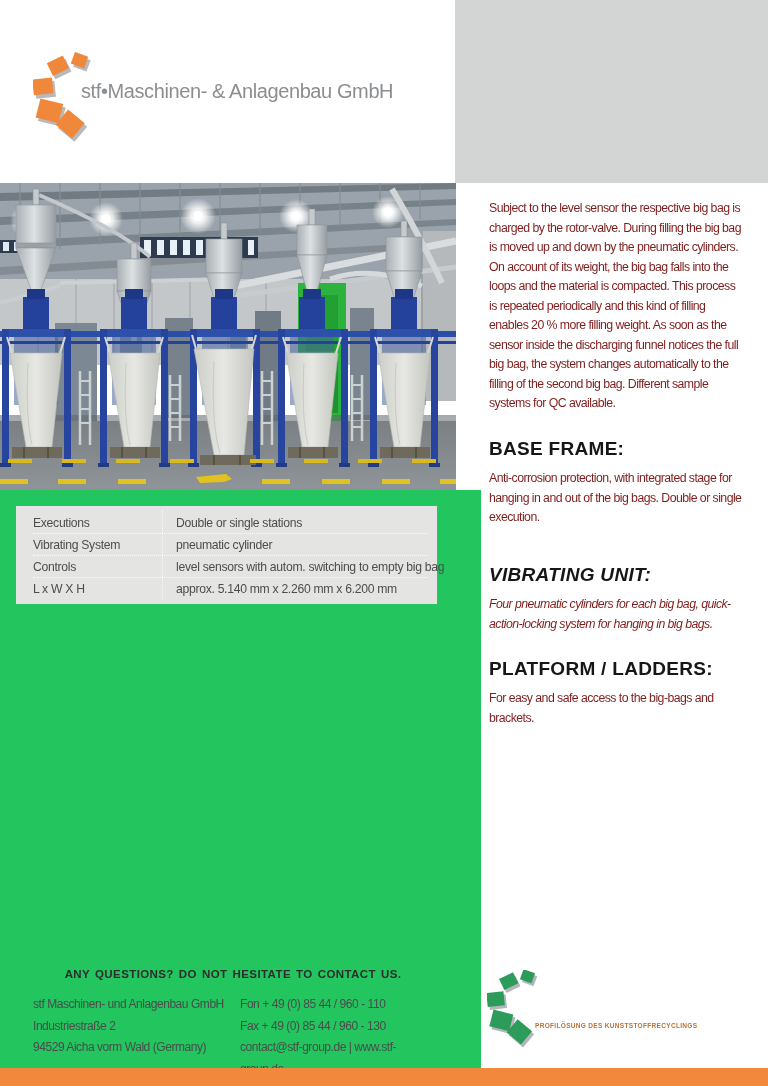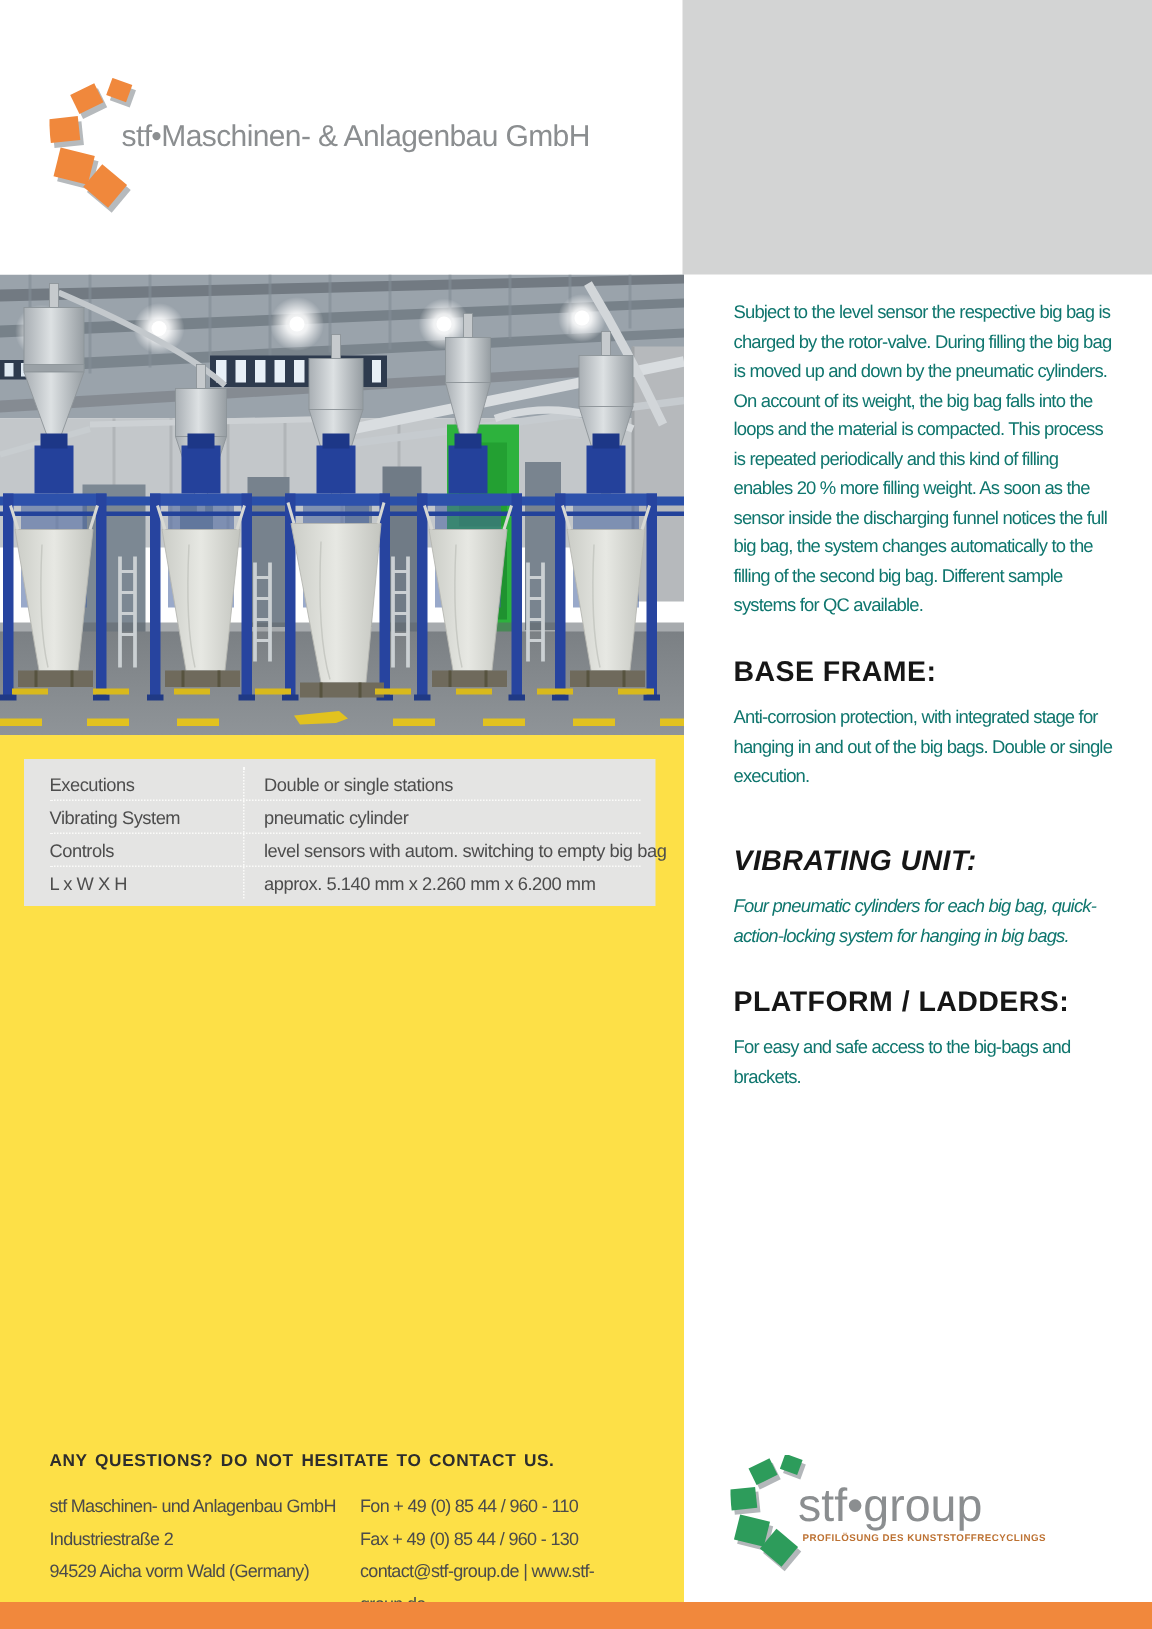--- a/index.html
+++ b/index.html
@@ -10,45 +10,45 @@
   .top-gray{position:absolute;left:455px;top:0;width:313px;height:183px;background:#d3d4d4;}
   .brand{position:absolute;left:33px;top:52px;width:420px;height:100px;}
   .brand svg{position:absolute;left:0;top:0;}
   .brand-text{position:absolute;left:48px;top:28px;font-size:20px;letter-spacing:-0.4px;
               color:#8b8e90;white-space:nowrap;}
 
   
   .photo{position:absolute;left:0;top:183px;width:456px;height:307px;margin:0;}
 
   
-  .left-col{position:absolute;left:0;top:490px;width:456px;height:578px;background:#fde047;}
+  .left-col{position:absolute;left:0;top:490px;width:456px;height:578px;background:#22c55e;padding-left:25px;}
 
   
   .specs{position:absolute;left:16px;top:16px;width:421px;height:98px;background:#e4e4e3;
          box-sizing:border-box;padding:6px 0 6px 0;}
   .specs .vdiv{position:absolute;left:146px;top:5px;bottom:5px;border-left:1px dotted #fbfbfa;}
   .spec-row{display:flex;height:21px;align-items:center;margin:0 10px 0 17px;
             border-bottom:1px dotted #fbfbfa;font-size:12.2px;letter-spacing:-0.3px;color:#4d4d4d;}
   .spec-row:last-child{border-bottom:none;}
   .spec-label{width:131px;flex:none;}
   .spec-value{padding-left:12px;white-space:nowrap;}
 
   
   .contact{position:absolute;left:33px;top:478px;width:400px;color:#4b4b4b;}
   .contact-heading{font-size:11.5px;font-weight:bold;letter-spacing:0.4px;word-spacing:1.5px;
-                   color:#2d2d2d;margin:0 0 14px 0;}
+                   color:#2d2d2d;margin:0 0 14px 0;text-align:center;}
   .contact-grid{display:flex;font-size:12px;letter-spacing:-0.45px;line-height:21.5px;}
   .contact-col1{width:207px;flex:none;}
   .contact-col2{width:193px;flex:none;}
 
   
   .section{position:absolute;left:489px;width:254px;}
   .section h2{margin:0 0 9px 0;font-size:19px;font-weight:bold;letter-spacing:0.3px;
               color:#161616;white-space:nowrap;}
-  .section p{margin:0;font-size:12.3px;letter-spacing:-0.55px;line-height:19.5px;color:#0f766e;}
+  .section p{margin:0;font-size:12.3px;letter-spacing:-0.55px;line-height:19.5px;color:#7f1d1d;}
   #sec0{top:199px;} #sec1{top:438px;} #sec2{top:564px;font-style:italic;} #sec3{top:658px;}
 
   
   .footer-logo{position:absolute;left:487px;top:968px;width:260px;height:95px;}
   .footer-logo svg{position:absolute;left:0;top:2px;}
   .grp-text{position:absolute;left:45px;top:18px;font-size:31px;letter-spacing:0px;
             color:#8b8e90;white-space:nowrap;}
   .grp-tagline{position:absolute;left:48px;top:54px;font-size:6.5px;font-weight:bold;
                letter-spacing:0.32px;color:#bd7233;white-space:nowrap;}
 
@@ -443,18 +443,17 @@
         <rect x="28" y="64" width="23" height="21" transform="rotate(40 39.5 74.5)"></rect>
       </g>
       <g fill="#2d9c5b">
         <rect x="42" y="0" width="15" height="13" transform="rotate(20 49.5 6.5)"></rect>
         <rect x="17" y="5" width="19" height="15" transform="rotate(-26 26.5 12.5)"></rect>
         <rect x="0" y="26" width="21" height="17" transform="rotate(-6 10.5 34.5)"></rect>
         <rect x="5" y="50" width="25" height="21" transform="rotate(14 17.5 60.5)"></rect>
         <rect x="28" y="64" width="23" height="21" transform="rotate(40 39.5 74.5)"></rect>
       </g>
     </svg>
-    <div class="grp-text">stf•group</div>
     <div class="grp-tagline">PROFILÖSUNG DES KUNSTSTOFFRECYCLINGS</div>
   </div>
 
   <div class="orange-bar"></div>
 </div>
 
 </body></html>

